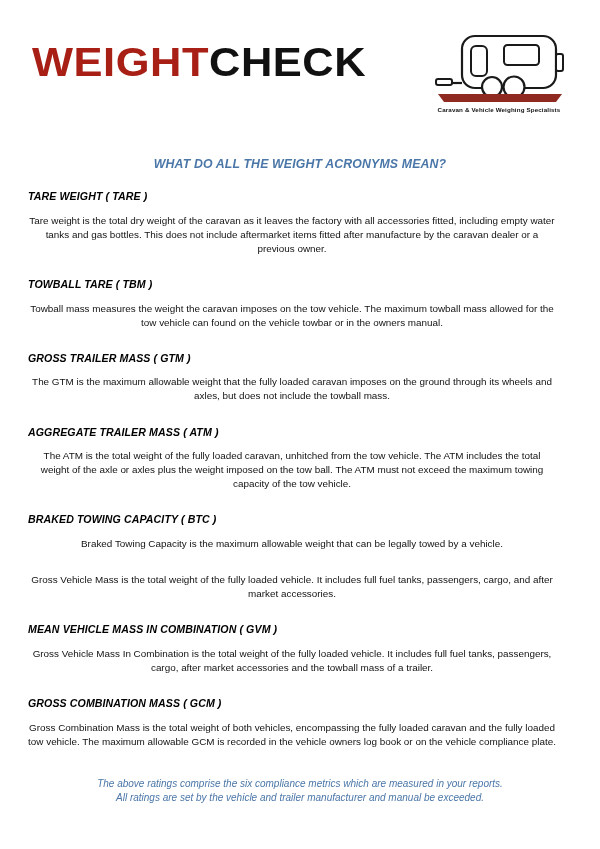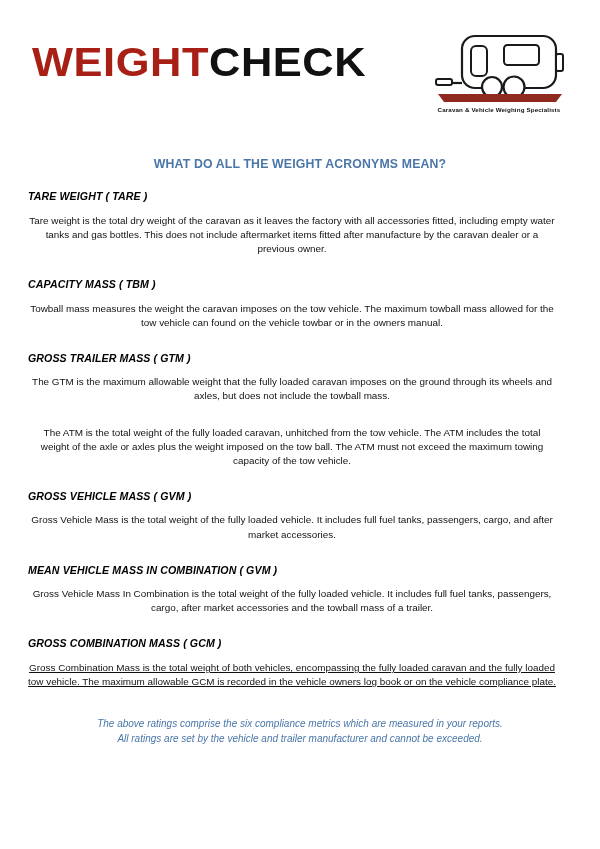--- a/index.html
+++ b/index.html
@@ -74,20 +74,21 @@
 
   
   .doc-title {
     text-align: center;
     color: #4a76a8;
     font-size: 12.3px;
     font-weight: bold;
     letter-spacing: 0.15px;
     margin: 45px 0 12px 0;
     padding: 0 20px;
+    font-style: italic;
   }
 
   
   .content {
     padding: 0 44px 0 28px;
     margin-top: 19px;
   }
 
   .section {
     margin-bottom: 0;
@@ -103,21 +104,20 @@
   }
   .section-body {
     font-size: 9.9px;
     color: #111111;
     line-height: 1.42;
     margin: 0 0 22px 0;
     text-align: center;
   }
   .section:last-of-type .section-body {
     margin-bottom: 1px;
-    text-decoration: underline;
   }
 
   
   .footer-note {
     text-align: center;
     color: #4a76a8;
     font-size: 10px;
     font-weight: normal;
     font-style: italic;
     line-height: 1.45;
@@ -162,49 +162,53 @@
   <div class="doc-title">WHAT DO ALL THE WEIGHT ACRONYMS MEAN?</div>
 
   <div class="content">
 
     <div class="section">
       <div class="section-heading">TARE WEIGHT ( TARE )</div>
       <p class="section-body">Tare weight is the total dry weight of the caravan as it leaves the factory with all accessories fitted, including empty water tanks and gas bottles. This does not include aftermarket items fitted after manufacture by the caravan dealer or a previous owner.</p>
     </div>
 
     <div class="section">
-      <div class="section-heading">CAPACITY MASS ( TBM )</div>
+      <div class="section-heading">TOWBALL TARE ( TBM )</div>
       <p class="section-body">Towball mass measures the weight the caravan imposes on the tow vehicle. The maximum towball mass allowed for the tow vehicle can found on the vehicle towbar or in the owners manual.</p>
     </div>
 
     <div class="section">
       <div class="section-heading">GROSS TRAILER MASS ( GTM )</div>
       <p class="section-body">The GTM is the maximum allowable weight that the fully loaded caravan imposes on the ground through its wheels and axles, but does not include the towball mass.</p>
     </div>
 
     <div class="section">
+      <div class="section-heading">AGGREGATE TRAILER MASS ( ATM )</div>
       <p class="section-body">The ATM is the total weight of the fully loaded caravan, unhitched from the tow vehicle. The ATM includes the total weight of the axle or axles plus the weight imposed on the tow ball. The ATM must not exceed the maximum towing capacity of the tow vehicle.</p>
     </div>
 
-
-    <div class="section">
-      <div class="section-heading">GROSS VEHICLE MASS ( GVM )</div>
+    <div class="section">
+      <div class="section-heading">BRAKED TOWING CAPACITY ( BTC )</div>
+      <p class="section-body">Braked Towing Capacity is the maximum allowable weight that can be legally towed by a vehicle.</p>
+    </div>
+
+    <div class="section">
       <p class="section-body">Gross Vehicle Mass is the total weight of the fully loaded vehicle. It includes full fuel tanks, passengers, cargo, and after market accessories.</p>
     </div>
 
     <div class="section">
       <div class="section-heading">MEAN VEHICLE MASS IN COMBINATION ( GVM )</div>
       <p class="section-body">Gross Vehicle Mass In Combination is the total weight of the fully loaded vehicle. It includes full fuel tanks, passengers, cargo, after market accessories and the towball mass of a trailer.</p>
     </div>
 
     <div class="section">
       <div class="section-heading">GROSS COMBINATION MASS ( GCM )</div>
       <p class="section-body">Gross Combination Mass is the total weight of both vehicles, encompassing the fully loaded caravan and the fully loaded tow vehicle. The maximum allowable GCM is recorded in the vehicle owners log book or on the vehicle compliance plate.</p>
     </div>
 
   </div>
 
   <div class="footer-note">
     <div>The above ratings comprise the six compliance metrics which are measured in your reports.</div>
-    <div>All ratings are set by the vehicle and trailer manufacturer and cannot be exceeded.</div>
+    <div>All ratings are set by the vehicle and trailer manufacturer and manual be exceeded.</div>
   </div>
 
 </div>
 
 </body></html>

